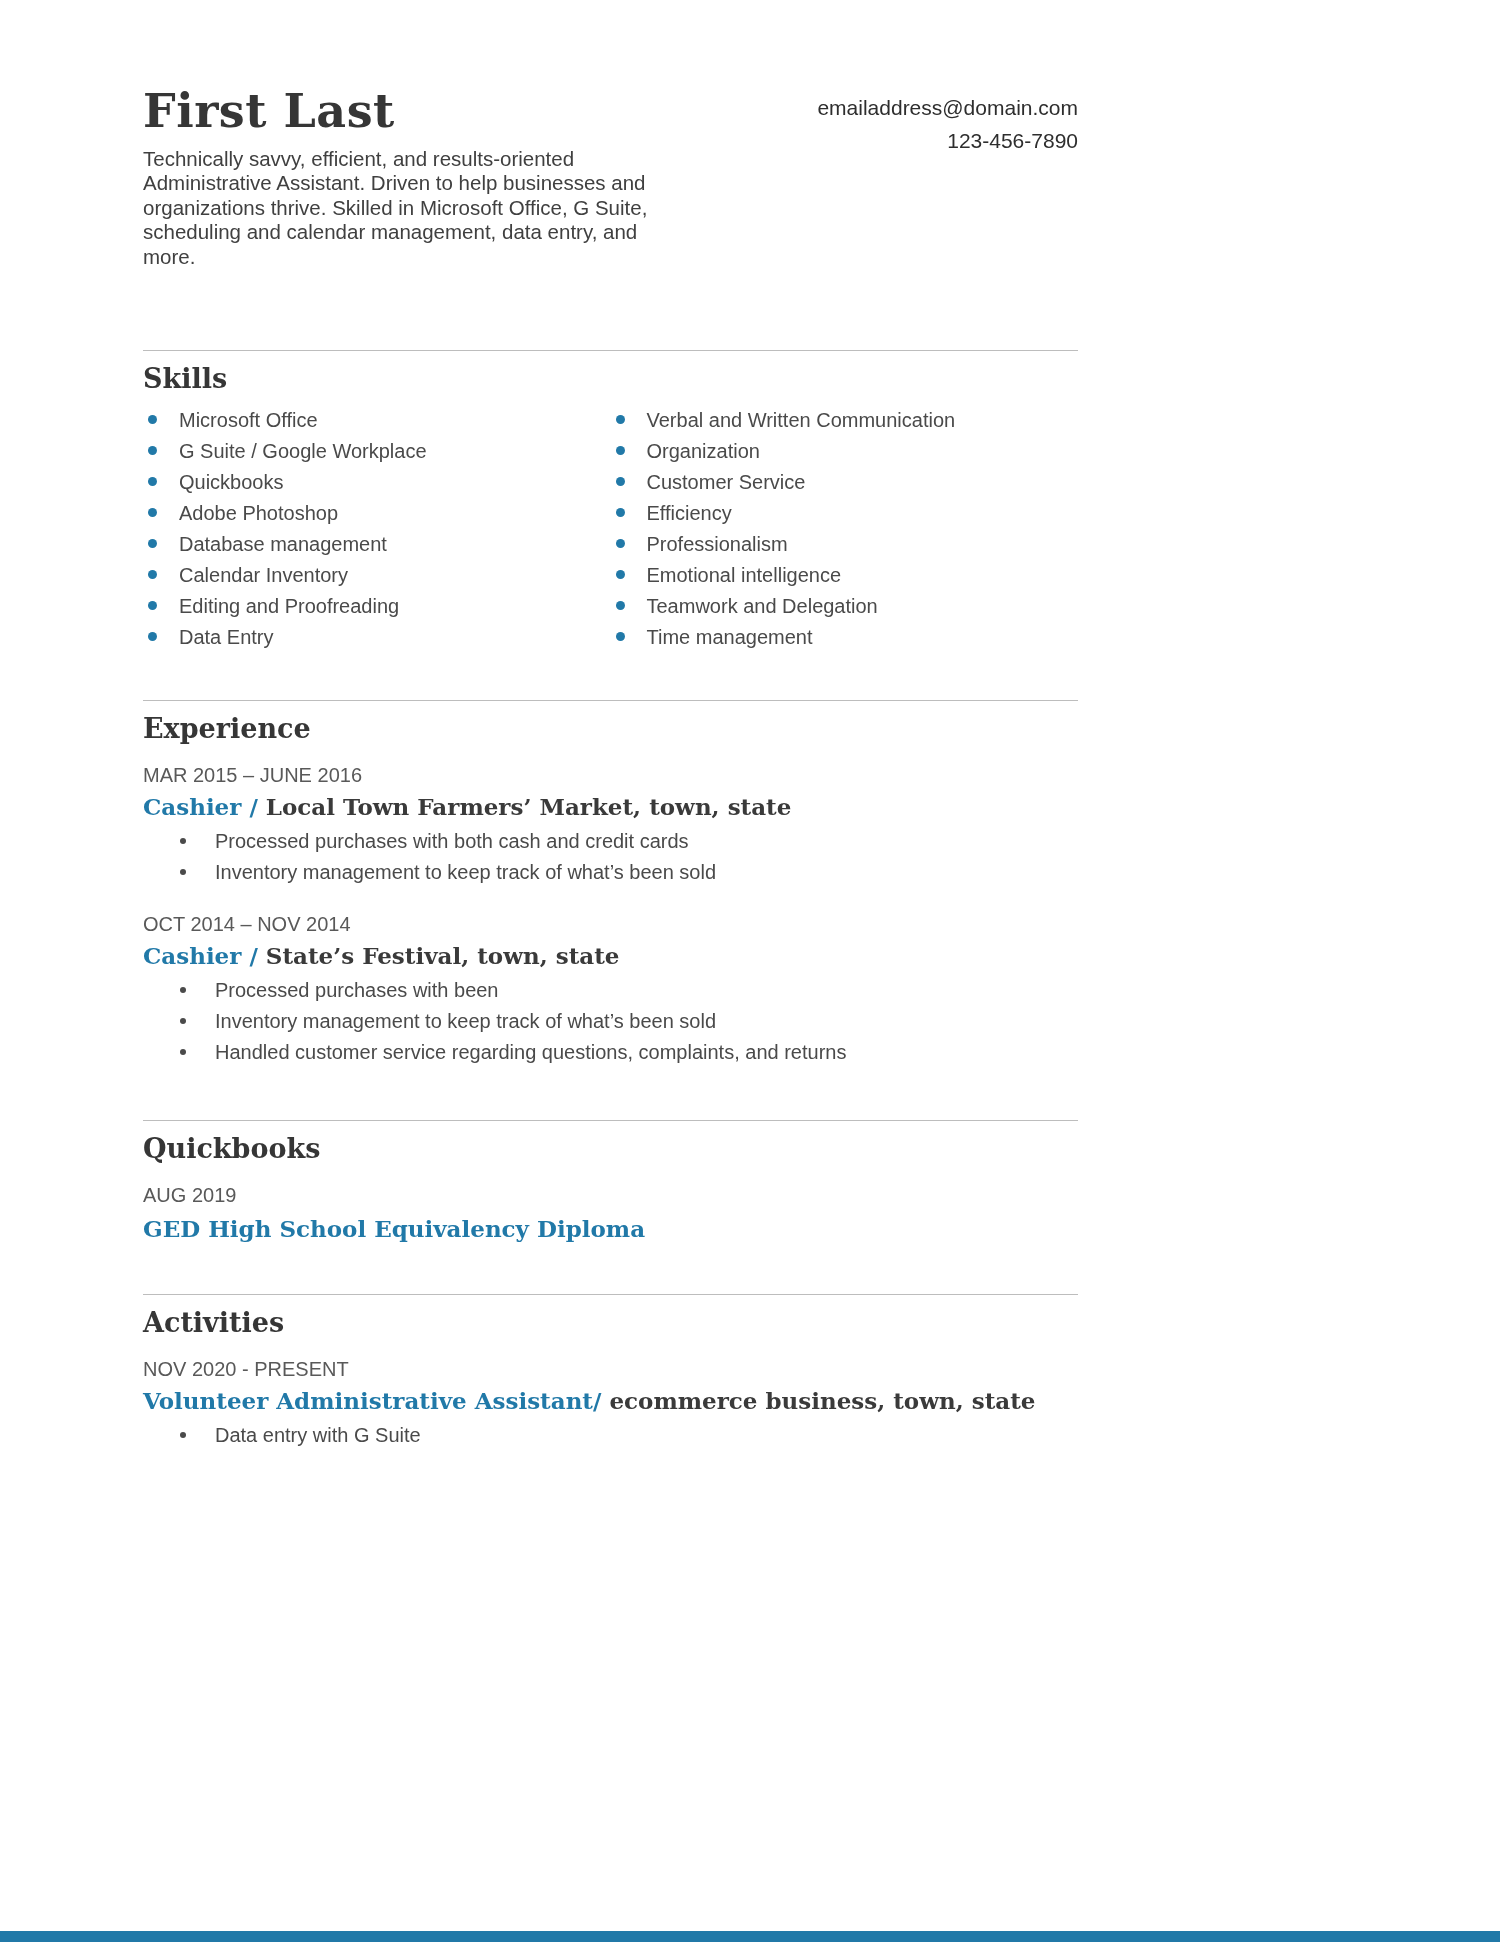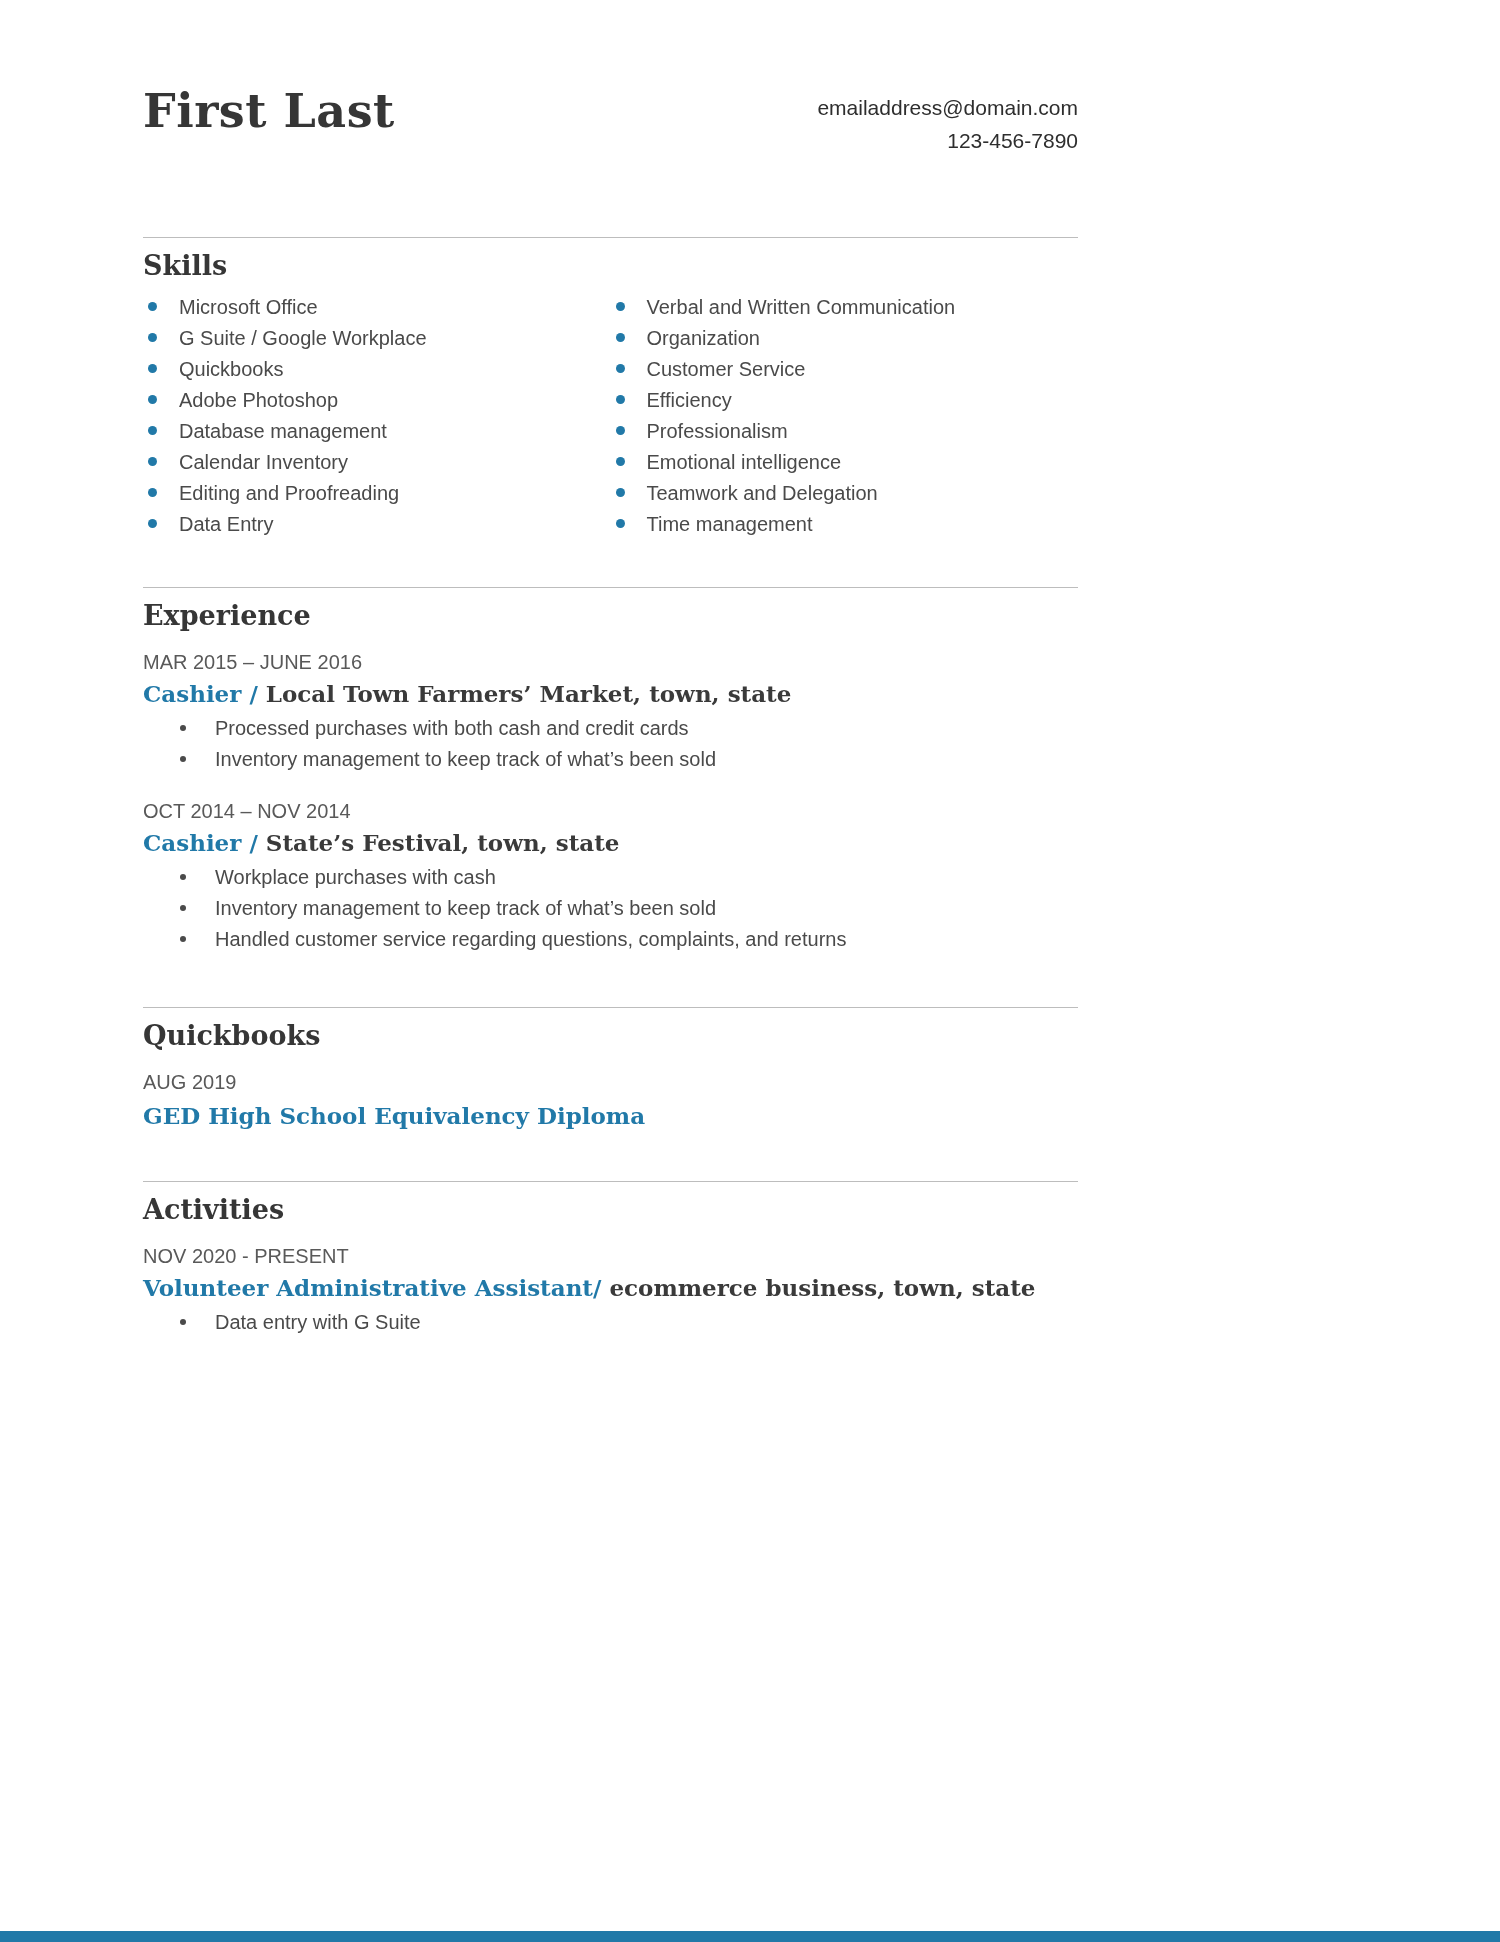--- a/index.html
+++ b/index.html
@@ -148,20 +148,21 @@
 </style>
 </head>
 <body>
 
 <div class="page">
   <div class="content">
 
     <div class="header">
       <div>
         <div class="name">First Last</div>
+        <div class="summary">Technically savvy, efficient, and results-oriented Administrative Assistant. Driven to help businesses and organizations thrive. Skilled in Microsoft Office, G Suite, scheduling and calendar management, data entry, and more.</div>
       </div>
       <div class="contact">
         <div>emailaddress@domain.com</div>
         <div>123-456-7890</div>
       </div>
     </div>
 
     <hr class="rule rule-1">
 
     <div class="section">
@@ -201,21 +202,21 @@
         <ul class="entry-bullets">
           <li><span class="dot-dark"></span><span>Processed purchases with both cash and credit cards</span></li>
           <li><span class="dot-dark"></span><span>Inventory management to keep track of what’s been sold</span></li>
         </ul>
       </div>
 
       <div class="entry">
         <div class="entry-dates">OCT 2014 – NOV 2014</div>
         <div class="entry-title"><span class="accent-text">Cashier /</span><span> State’s Festival, town, state</span></div>
         <ul class="entry-bullets">
-          <li><span class="dot-dark"></span><span>Workplace purchases with cash</span></li>
+          <li><span class="dot-dark"></span><span>Processed purchases with been</span></li>
           <li><span class="dot-dark"></span><span>Inventory management to keep track of what’s been sold</span></li>
           <li><span class="dot-dark"></span><span>Handled customer service regarding questions, complaints, and returns</span></li>
         </ul>
       </div>
     </div>
 
     <hr class="rule rule-3">
 
     <div class="section">
       <div class="section-heading">Quickbooks</div>

